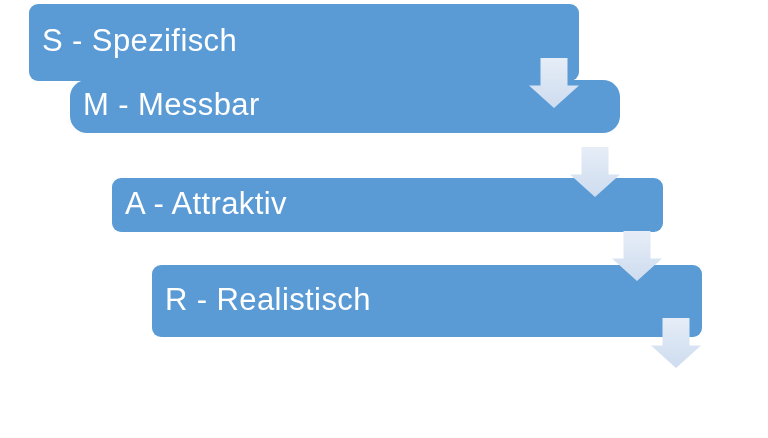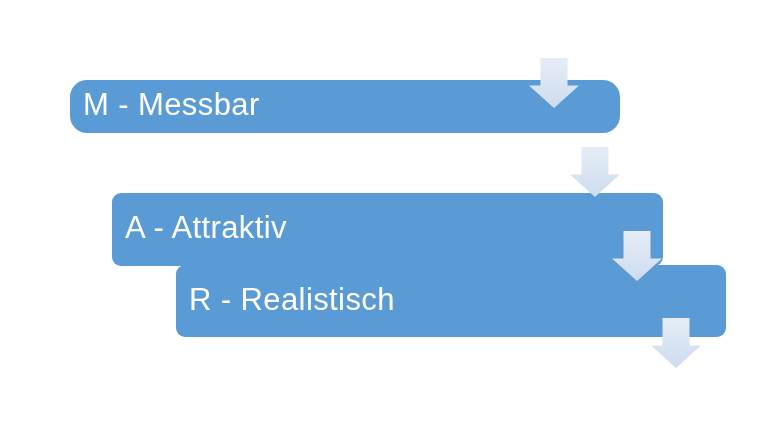--- a/index.html
+++ b/index.html
@@ -27,22 +27,22 @@
   .box .label {
     color: var(--text, #ffffff);
     font-size: 31px;
     letter-spacing: 0.4px;
     white-space: nowrap;
     line-height: 1;
     padding-bottom: 4px; 
   }
   .box1 { left: 29px;  top: 4px;   width: 550px; height: 77px; }
   .box2 { left: 70px;  top: 80px;  width: 550px; height: 53px; border-radius: 17px; }
-  .box3 { left: 112px; top: 193px; width: 551px; height: 73px; }
-  .box4 { left: 152px; top: 265px; width: 550px; height: 72px; margin-left: 24px; }
+  .box3 { left: 112px; top: 178px; width: 551px; height: 54px; }
+  .box4 { left: 152px; top: 265px; width: 550px; height: 72px; }
   .box5 { left: 193px; top: 350px; width: 552px; height: 73px; }
 
   .arrow {
     position: absolute;
     width: 50px;
     height: 50px;
     background: linear-gradient(180deg,
       var(--arrow-light, #E6EDF7) 0%,
       var(--arrow-dark, #CDDCEF) 100%);
     clip-path: polygon(23% 0, 77% 0, 77% 55%, 100% 55%, 50% 100%, 0 55%, 23% 55%);
@@ -50,20 +50,23 @@
   .arrow1 { left: 529px; top: 58px;  }
   .arrow2 { left: 570px; top: 147px; }
   .arrow3 { left: 612px; top: 231px; }
   .arrow4 { left: 651px; top: 318px; }
 </style>
 </head>
 <body>
 
 <div class="canvas">
 
+  <div class="box box1">
+    <span class="label">S - Spezifisch</span>
+  </div>
 
   <div class="box box2">
     <span class="label">M - Messbar</span>
   </div>
 
   <div class="box box3">
     <span class="label">A - Attraktiv</span>
   </div>
 
   <div class="box box4">

